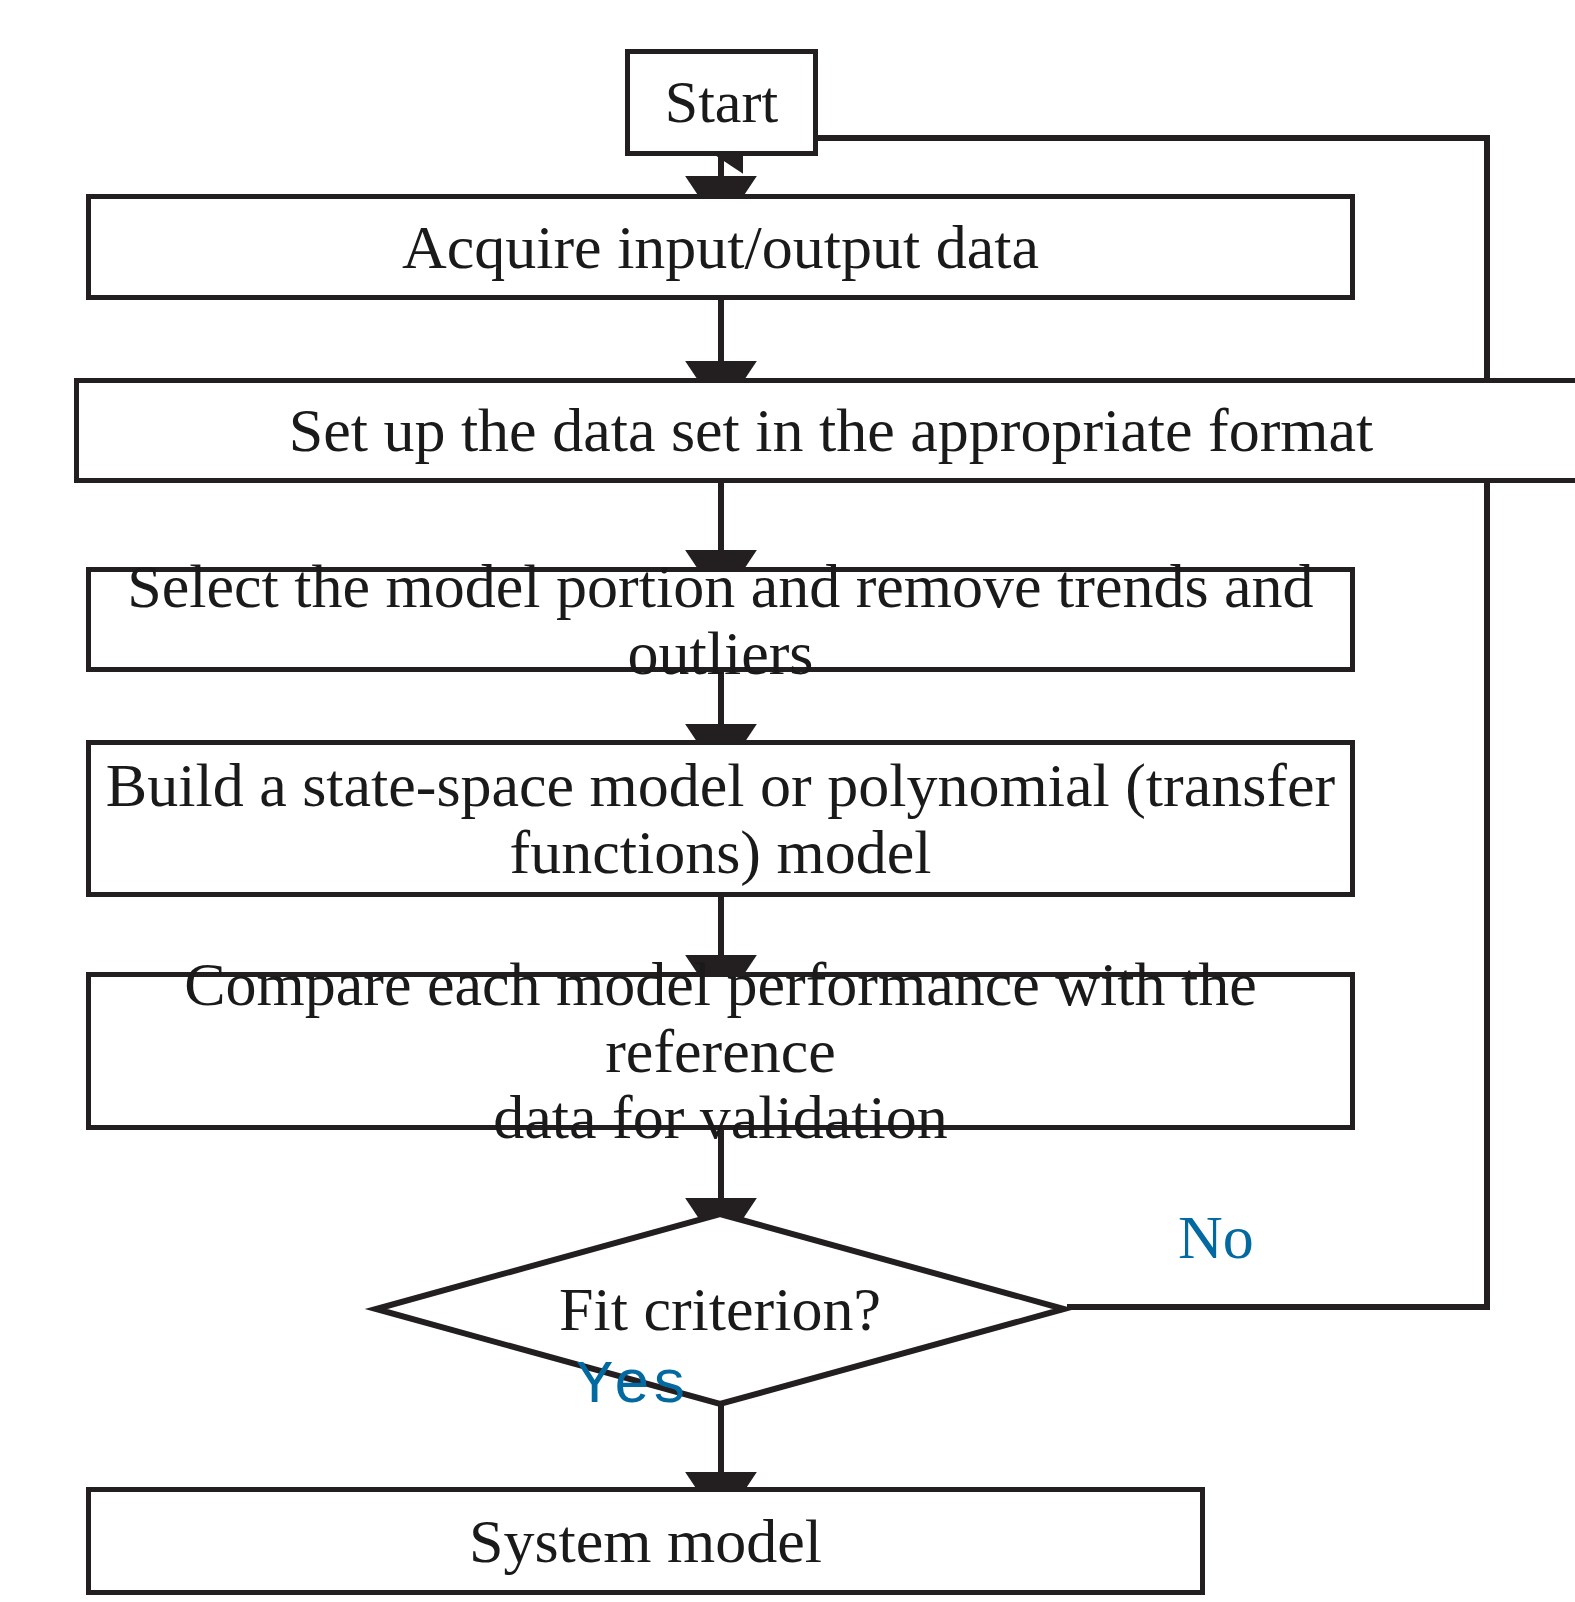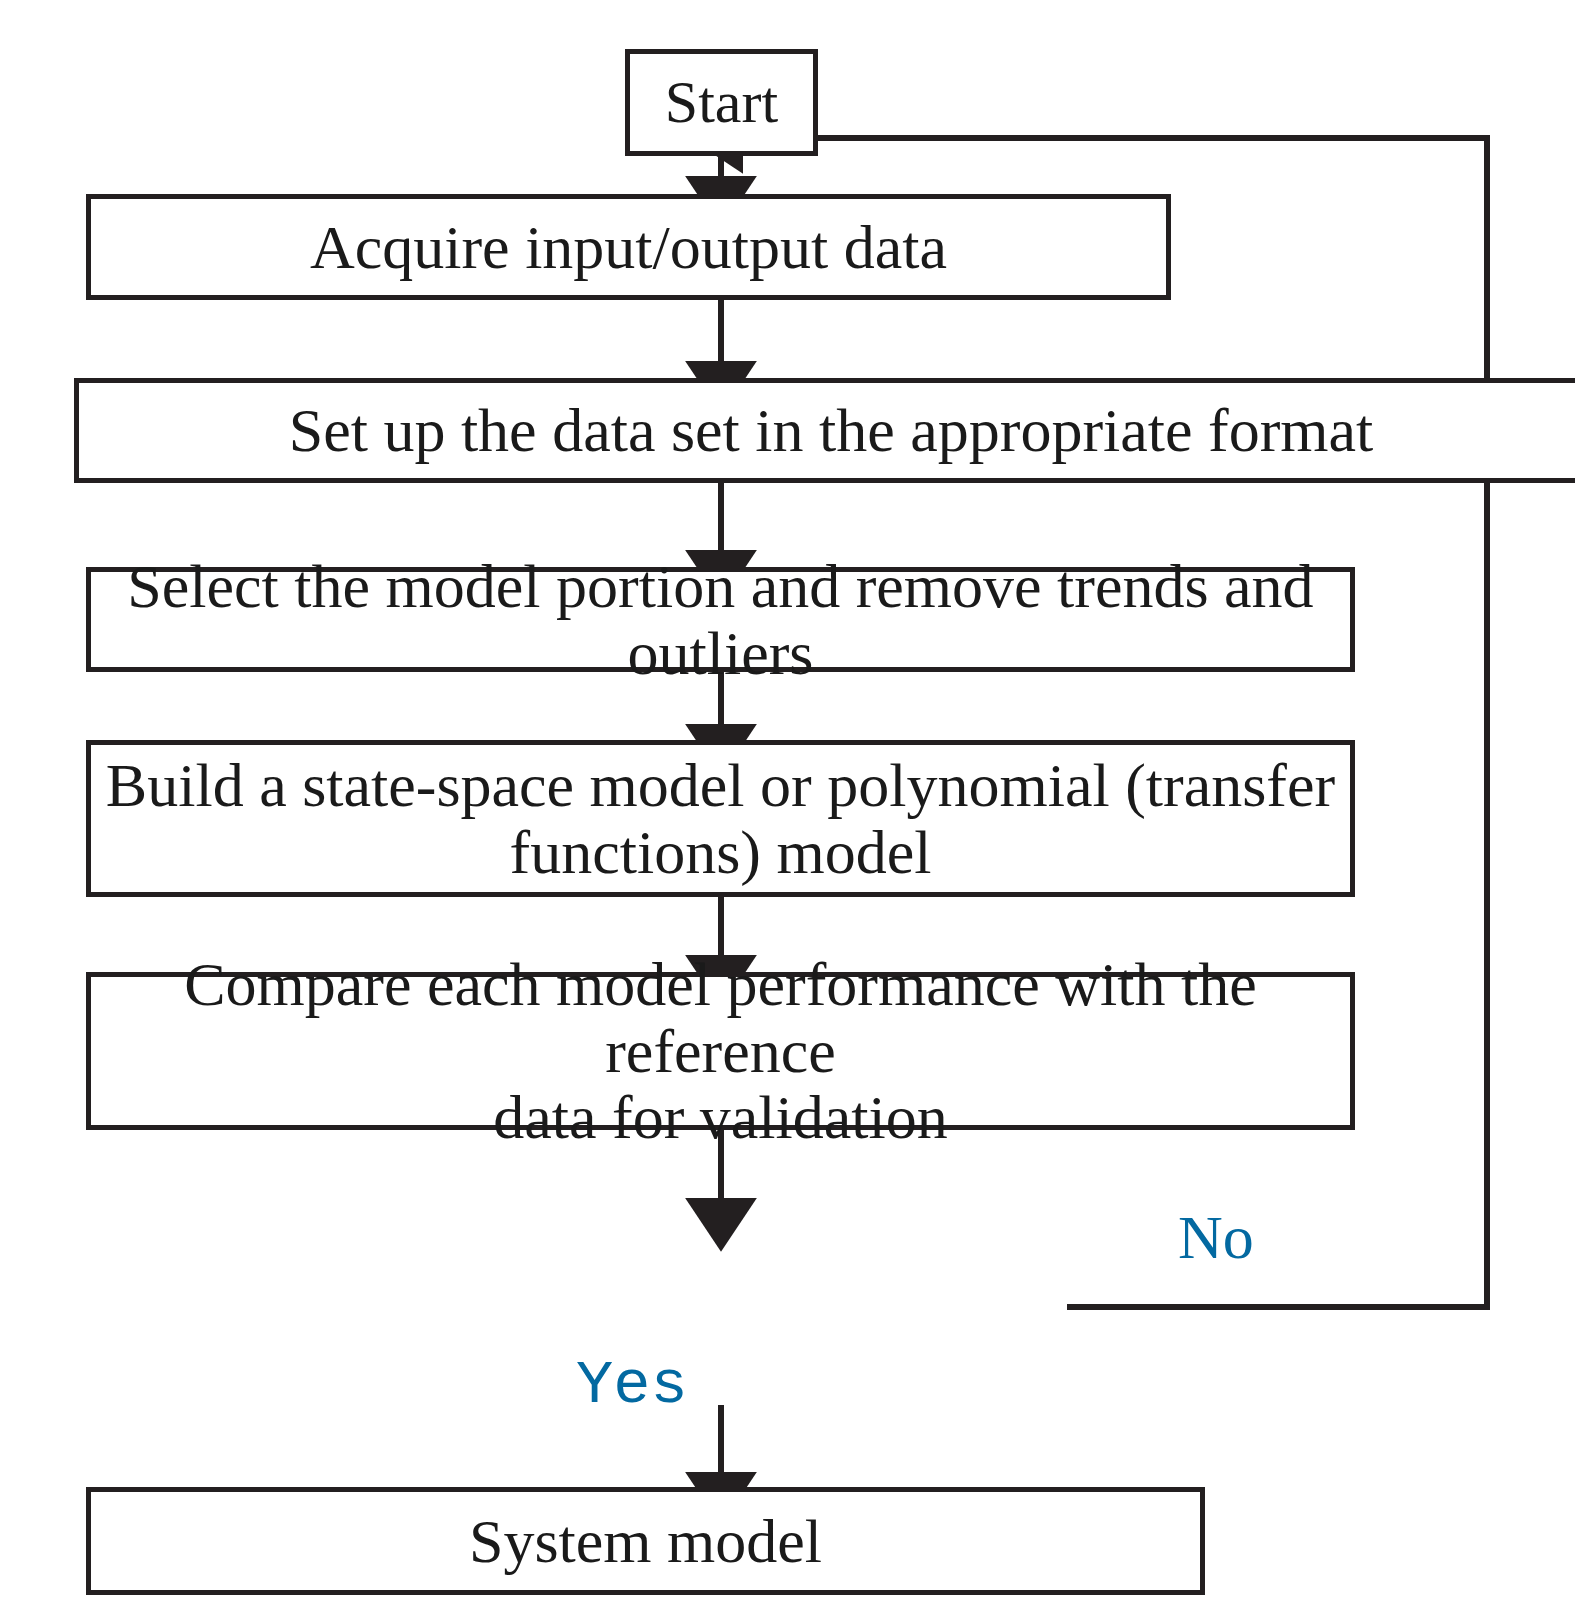--- a/index.html
+++ b/index.html
@@ -100,21 +100,21 @@
     <path d="M721,1405 L721,1479" stroke="#231f20" stroke-width="6" fill="none" marker-end="url(#arrowhead)"></path>
 
     <path d="M1067,1307 L1487,1307 L1487,138 L=732,138" stroke="none" fill="none"></path>
     <path d="M1067,1307 L1487,1307 L1487,138 L736,138" stroke="#231f20" stroke-width="6" fill="none" marker-end="url(#arrowhead-left)"></path>
   </svg>
 
   <div class="node f60" style="left:625px; top:5px; width:193px; height:107px;margin-top:44px;">
     <span class="txt">Start</span>
   </div>
 
-  <div class="node f62" style="left:86px; top:194px; width:1085px; height:106px;">
+  <div class="node f62" style="left:86px; top:194px; width:1269px; height:106px;">
     <span class="txt">Acquire input/output data</span>
   </div>
 
   <div class="node f62" style="left:74px; top:378px; width:1514px; height:105px;">
     <span class="txt">Set up the data set in the appropriate format</span>
   </div>
 
   <div class="node f62" style="left:86px; top:567px; width:1269px; height:105px;">
     <span class="txt">Select the model portion and remove trends and outliers</span>
   </div>
@@ -122,20 +122,28 @@
   <div class="node f62" style="left:86px; top:972px; width:1269px; height:158px;">
     <span class="txt">Compare each model performance with the reference
 data for validation</span>
   </div>
 
   <div class="node f62" style="left:86px; top:740px; width:1269px; height:157px;">
     <span class="txt">Build a state-space model or polynomial (transfer
 functions) model</span>
   </div>
 
+  <div class="diamond-wrap" style="left:373px; top:1211px; width:694px; height:196px;">
+    <svg width="694" height="196" viewBox="0 0 694 196" xmlns="http://www.w3.org/2000/svg">
+      <polygon points="347,3 691,98 347,193 3,98" fill="#ffffff" stroke="#231f20" stroke-width="6"></polygon>
+    </svg>
+    <div class="diamond-label f62">
+      <span>Fit criterion?</span>
+    </div>
+  </div>
 
   <div class="edge-label f62" style="left:1178px; top:1202px;">No</div>
 
   <div class="edge-label f62" style="left:576px; top:1350px;font-family:Liberation Mono, monospace;">Yes</div>
 
   <div class="node f62" style="left:86px; top:1487px; width:1119px; height:108px;">
     <span class="txt">System model</span>
   </div>
 
 </div>

